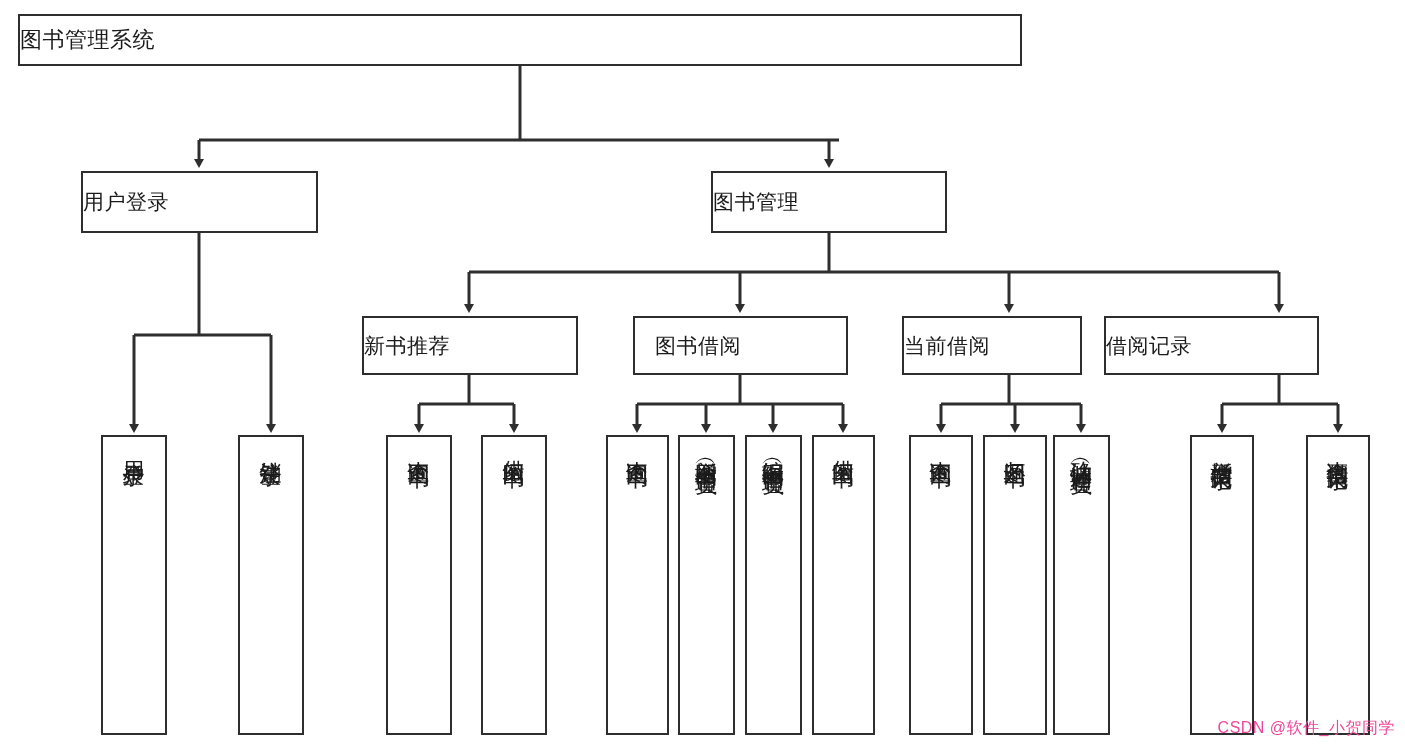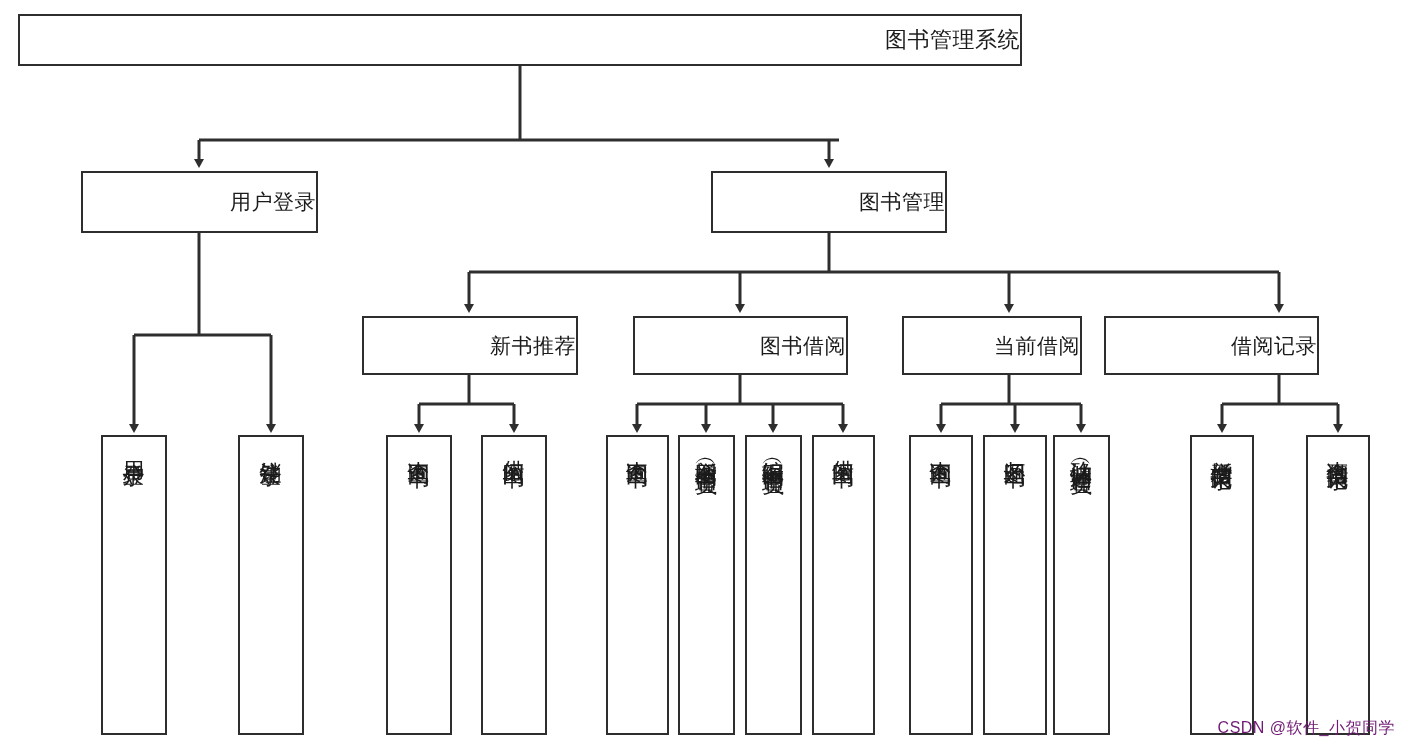--- a/index.html
+++ b/index.html
@@ -23,21 +23,21 @@
     height: 747px;
     pointer-events: none;
   }
   .node {
     position: absolute;
     box-sizing: border-box;
     border: 2px solid #2e2e2e;
     background: #ffffff;
     display: flex;
     align-items: center;
-    justify-content: flex-end;
+    justify-content: flex-start;
     color: #1b1b1b;
   }
   .node .label {
     display: block;
     text-align: center;
     line-height: 1.22;
     letter-spacing: 0.5px;
   }
   
   .node.horiz .label {
@@ -59,21 +59,21 @@
     font-size: 22px;
     line-height: 1.05;
     letter-spacing: 2px;
     white-space: nowrap;
   }
   #watermark {
     position: absolute;
     right: 10px;
     bottom: 8px;
     font-size: 16px;
-    color: #701a75;
+    color: #ec4899;
     letter-spacing: 0.5px;
     white-space: nowrap;
     margin-left: 28px;
   }
 </style>
 </head>
 <body>
 
 <div id="canvas">
 
@@ -135,21 +135,21 @@
   <div class="node horiz" style="left: 81px; top: 171px; width: 237px; height: 62px;">
     <span class="label">用户登录</span>
   </div>
   <div class="node horiz" style="left: 362px; top: 316px; width: 216px; height: 59px;">
     <span class="label">新书推荐</span>
   </div>
 
   <div class="node horiz" style="left: 711px; top: 171px; width: 236px; height: 62px;">
     <span class="label">图书管理</span>
   </div>
-  <div class="node horiz" style="left: 633px; top: 316px; width: 215px; height: 59px;">
+  <div class="node horiz" style="left: 633px; top: 316px; width: 215px; height: 59px; padding-left: 20px;">
     <span class="label">图书借阅</span>
   </div>
   <div class="node horiz" style="left: 902px; top: 316px; width: 180px; height: 59px;">
     <span class="label">当前借阅</span>
   </div>
   <div class="node horiz" style="left: 1104px; top: 316px; width: 215px; height: 59px;">
     <span class="label">借阅记录</span>
   </div>
 
   <div class="node vert" style="left: 101px; top: 435px; width: 66px; height: 300px;">

